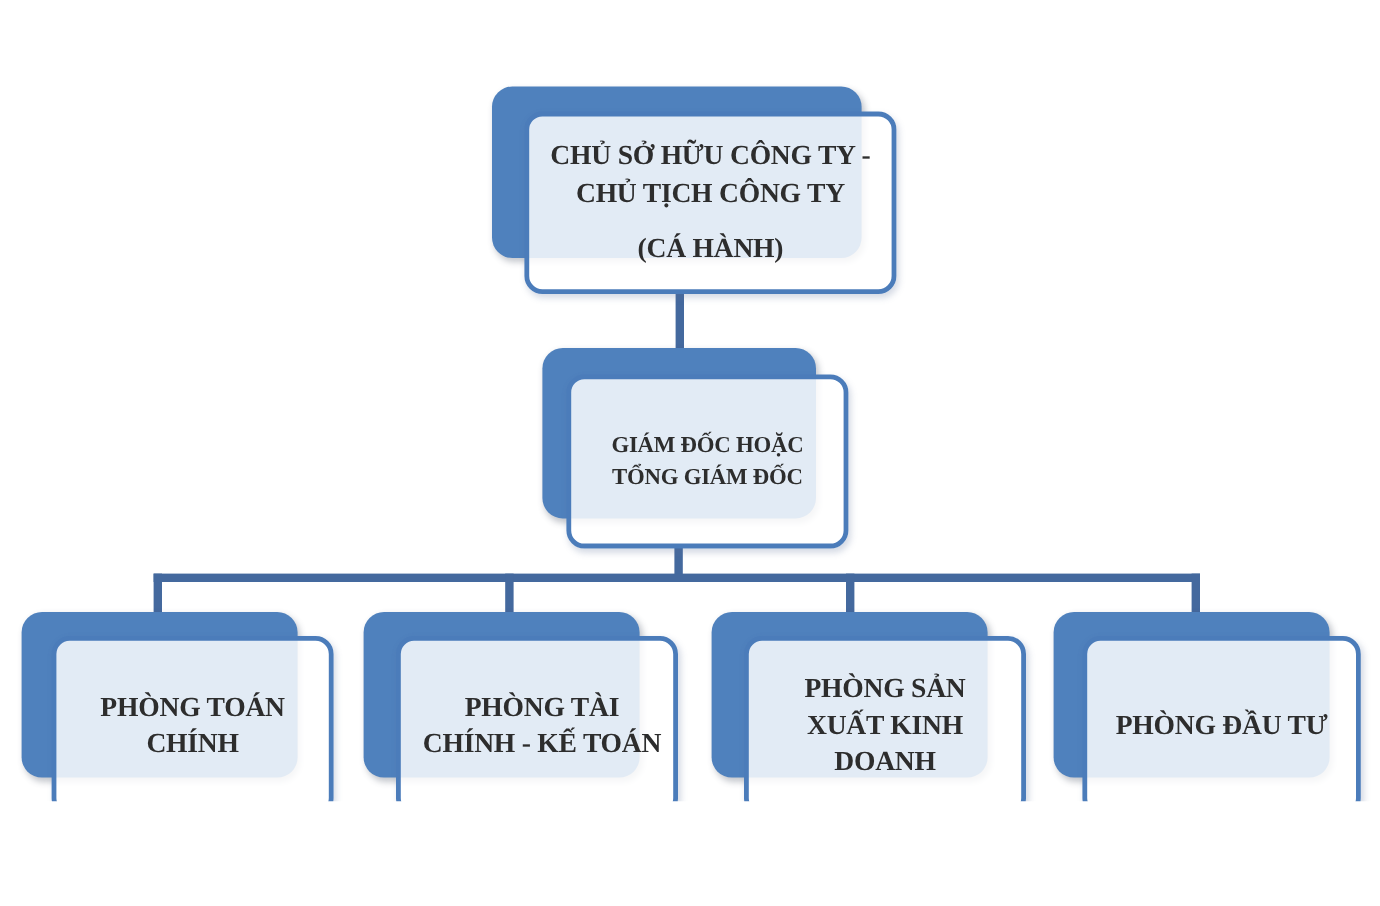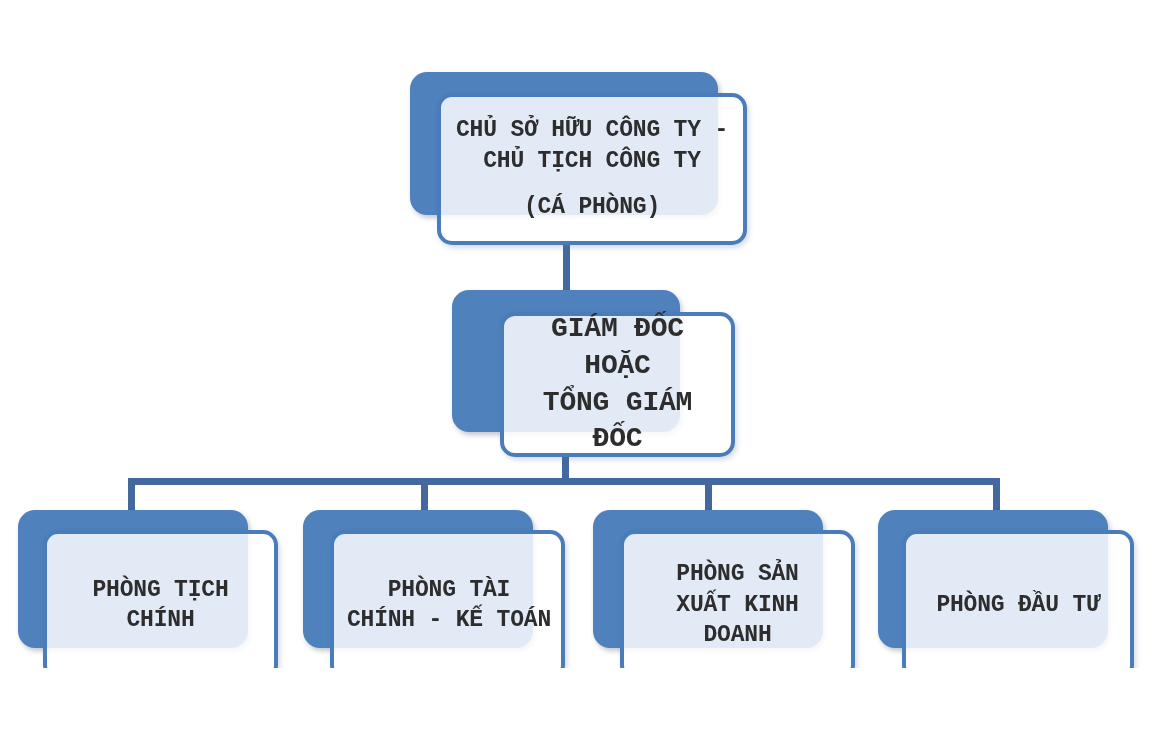--- a/index.html
+++ b/index.html
@@ -8,21 +8,21 @@
     --panel-fill:rgba(255,255,255,0.84);
     --connector:#44699e;
     --text:#2d2d2d;
   }
   html,body{margin:0;padding:0;background:#ffffff;}
   .canvas{
     position:relative;
     width:1150px;height:668px;
     background:#ffffff;
     overflow:hidden;
-    font-family:Liberation Mono, monospace;
+    font-family:Liberation Serif, serif;
   }
   
   .connector{position:absolute;background:var(--connector);}
   .c-top   {left:563px;top:243px;width:7px;height:50px;}
   .c-stem  {left:562px;top:454px;width:7px;height:27px;}
   .c-hbar  {left:128px;top:478px;width:872px;height:7px;}
   .c-d1    {left:128px;top:478px;width:7px;height:33px;}
   .c-d2    {left:421px;top:478px;width:7px;height:33px;}
   .c-d3    {left:705px;top:478px;width:7px;height:33px;}
   .c-d4    {left:993px;top:478px;width:7px;height:33px;}
@@ -60,21 +60,21 @@
     color:var(--text);
     line-height:1.32;
     margin-top:16px;
     letter-spacing:-0.2px;
   }
   
   .owner-back {left:410px;top:72px;width:308px;height:143px;}
   .owner-front{left:437px;top:93px;width:310px;height:152px;font-size:23px;}
   
   .director-back {left:452px;top:290px;width:228px;height:142px;}
-  .director-front{left:500px;top:312px;width:235px;height:145px;font-size:28px;}
+  .director-front{left:472px;top:312px;width:235px;height:145px;font-size:19px;}
   
   .dept-back {top:510px;width:230px;height:138px;}
   .dept-front{top:530px;width:235px;height:150px;font-size:23px;}
   .d1b{left:18px;}  .d1f{left:43px;}
   .d2b{left:303px;} .d2f{left:330px;align-items:flex-end;}
   .d3b{left:593px;} .d3f{left:620px;}
   .d4b{left:878px;} .d4f{left:902px;width:232px;text-align:center;}
 </style>
 </head>
 <body>
@@ -86,32 +86,32 @@
   <div class="connector c-hbar"></div>
   <div class="connector c-d1"></div>
   <div class="connector c-d2"></div>
   <div class="connector c-d3"></div>
   <div class="connector c-d4"></div>
 
   <div class="back owner-back"></div>
   <div class="front owner-front">
     <div class="box-label">CHỦ SỞ HỮU CÔNG TY  -
 CHỦ TỊCH CÔNG TY</div>
-    <div class="sub-label">(CÁ PHÒNG)</div>
+    <div class="sub-label">(CÁ HÀNH)</div>
   </div>
 
   <div class="back director-back"></div>
   <div class="front director-front">
     <div class="box-label">GIÁM ĐỐC HOẶC
 TỔNG GIÁM ĐỐC</div>
   </div>
 
   <div class="back dept-back d1b"></div>
   <div class="front dept-front d1f">
-    <div class="box-label">PHÒNG TỊCH
+    <div class="box-label">PHÒNG TOÁN
 CHÍNH</div>
   </div>
 
   <div class="back dept-back d2b"></div>
   <div class="front dept-front d2f">
     <div class="box-label">PHÒNG TÀI
 CHÍNH - KẾ TOÁN</div>
   </div>
 
   <div class="back dept-back d3b"></div>

